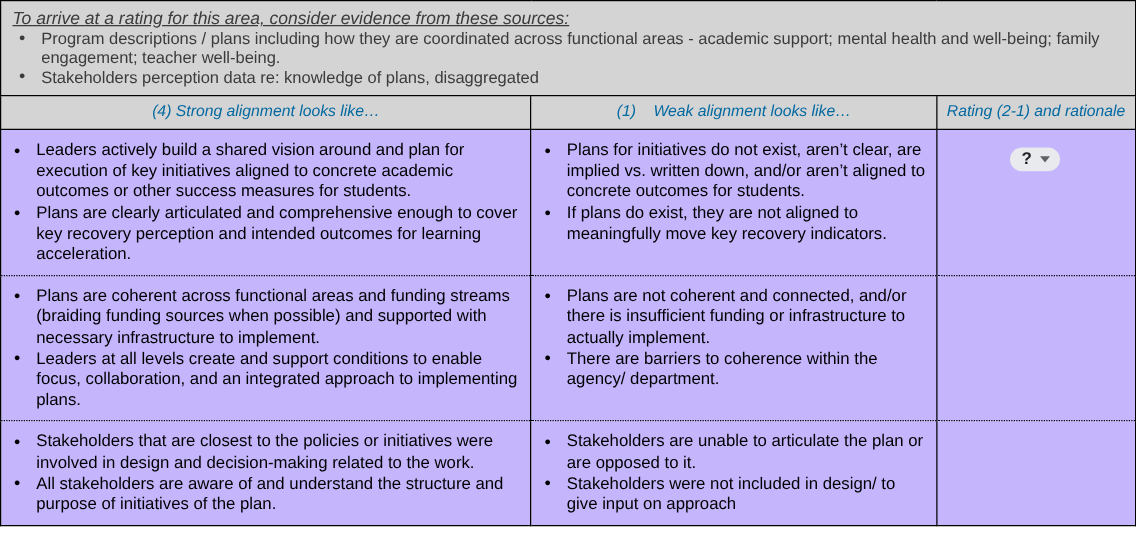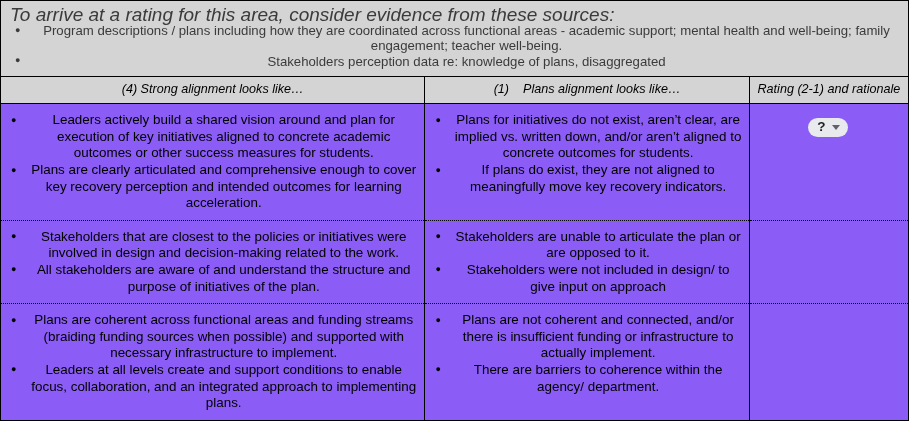--- a/index.html
+++ b/index.html
@@ -27,36 +27,36 @@
   }
   
   tr.evidence-row > td {
     background: #d4d4d4;
     border: 1.5px solid #000000;
     padding: 6px 8px 7px 8px;
     vertical-align: top;
   }
   .evidence-intro {
     font-style: italic;
-    font-size: 19px;
+    font-size: 14px;
     line-height: 15px;
     color: #3b3b3b;
     margin: 0 0 1px 1px;
     white-space: nowrap;
+    text-decoration: underline;
   }
   ul.bl {
     list-style: none;
     margin: 0;
     padding: 0;
   }
   ul.bl > li {
     position: relative;
     padding-left: 24px;
     margin: 0;
-    text-align: center;
   }
   ul.bl > li::before {
     content: "\25CF";
     position: absolute;
     left: 6px;
     top: -0.5px;
     font-size: 9px;
     line-height: inherit;
   }
   .evidence-list > li {
@@ -74,32 +74,32 @@
   tr.col-head > th {
     background: #d4d4d4;
     border: 1.5px solid #000000;
     font-style: italic;
     font-weight: normal;
     font-size: 12.6px;
     line-height: 15px;
     padding: 5px 4px 6px 4px;
     text-align: center;
     vertical-align: middle;
-    color: #000000;
+    color: #0369a1;
   }
   th .tab-gap { display: inline-block; width: 14px; }
   
   tr.body-row > td {
     border-left: 1.5px solid #000000;
     border-right: 1.5px solid #000000;
     border-top: none;
     border-bottom: none;
     vertical-align: top;
     padding: 8px 6px 8px 4px;
-    background: #8b5cf6;
+    background: #c4b5fd;
   }
   tr.body-row.sep > td {
     border-top: 1.6px dotted #000000;
   }
   tr.body-row:last-child > td {
     border-bottom: 1.5px solid #000000;
   }
   .cell-list > li {
     font-size: 13.4px;
     line-height: 16.6px;
@@ -162,21 +162,21 @@
           <div class="evidence-intro">To arrive at a rating for this area, consider evidence from these sources:</div>
           <ul class="bl evidence-list">
             <li>Program descriptions / plans including how they are coordinated across functional areas - academic support; mental health and well-being; family engagement; teacher well-being.</li>
             <li>Stakeholders perception data re: knowledge of plans, disaggregated</li>
           </ul>
         </td>
       </tr>
 
       <tr class="col-head">
         <th><span>(4)</span> <span>Strong alignment looks like…</span></th>
-        <th><span>(1)</span><span class="tab-gap"></span><span>Plans alignment looks like…</span></th>
+        <th><span>(1)</span><span class="tab-gap"></span><span>Weak alignment looks like…</span></th>
         <th>Rating (2-1) and rationale</th>
       </tr>
 
       <tr class="body-row">
         <td>
           <ul class="bl cell-list">
             <li>Leaders actively build a shared vision around and plan for execution of key initiatives aligned to concrete academic outcomes or other success measures for students.</li>
             <li>Plans are clearly articulated and comprehensive enough to cover key recovery perception and intended outcomes for learning acceleration.</li>
           </ul>
         </td>
@@ -192,43 +192,43 @@
               <span class="chip-value">?</span>
               <span class="chip-caret"></span>
             </span>
           </div>
         </td>
       </tr>
 
       <tr class="body-row sep">
         <td>
           <ul class="bl cell-list">
+            <li>Plans are coherent across functional areas and funding streams (braiding funding sources when possible) and supported with necessary infrastructure to implement.</li>
+            <li>Leaders at all levels create and support conditions to enable focus, collaboration, and an integrated approach to implementing plans.</li>
+          </ul>
+        </td>
+        <td>
+          <ul class="bl cell-list">
+            <li>Plans are not coherent and connected, and/or there is insufficient funding or infrastructure to actually implement.</li>
+            <li>There are barriers to coherence within the agency/ department.</li>
+          </ul>
+        </td>
+        <td></td>
+      </tr>
+
+      <tr class="body-row sep">
+        <td>
+          <ul class="bl cell-list">
             <li>Stakeholders that are closest to the policies or initiatives were involved in design and decision-making related to the work.</li>
             <li>All stakeholders are aware of and understand the structure and purpose of initiatives of the plan.</li>
           </ul>
         </td>
         <td>
           <ul class="bl cell-list">
             <li>Stakeholders are unable to articulate the plan or are opposed to it.</li>
             <li>Stakeholders were not included in design/ to give input on approach</li>
-          </ul>
-        </td>
-        <td></td>
-      </tr>
-
-      <tr class="body-row sep">
-        <td>
-          <ul class="bl cell-list">
-            <li>Plans are coherent across functional areas and funding streams (braiding funding sources when possible) and supported with necessary infrastructure to implement.</li>
-            <li>Leaders at all levels create and support conditions to enable focus, collaboration, and an integrated approach to implementing plans.</li>
-          </ul>
-        </td>
-        <td>
-          <ul class="bl cell-list">
-            <li>Plans are not coherent and connected, and/or there is insufficient funding or infrastructure to actually implement.</li>
-            <li>There are barriers to coherence within the agency/ department.</li>
           </ul>
         </td>
         <td></td>
       </tr>
     </tbody>
   </table>
 </div>
 
 </body></html>

